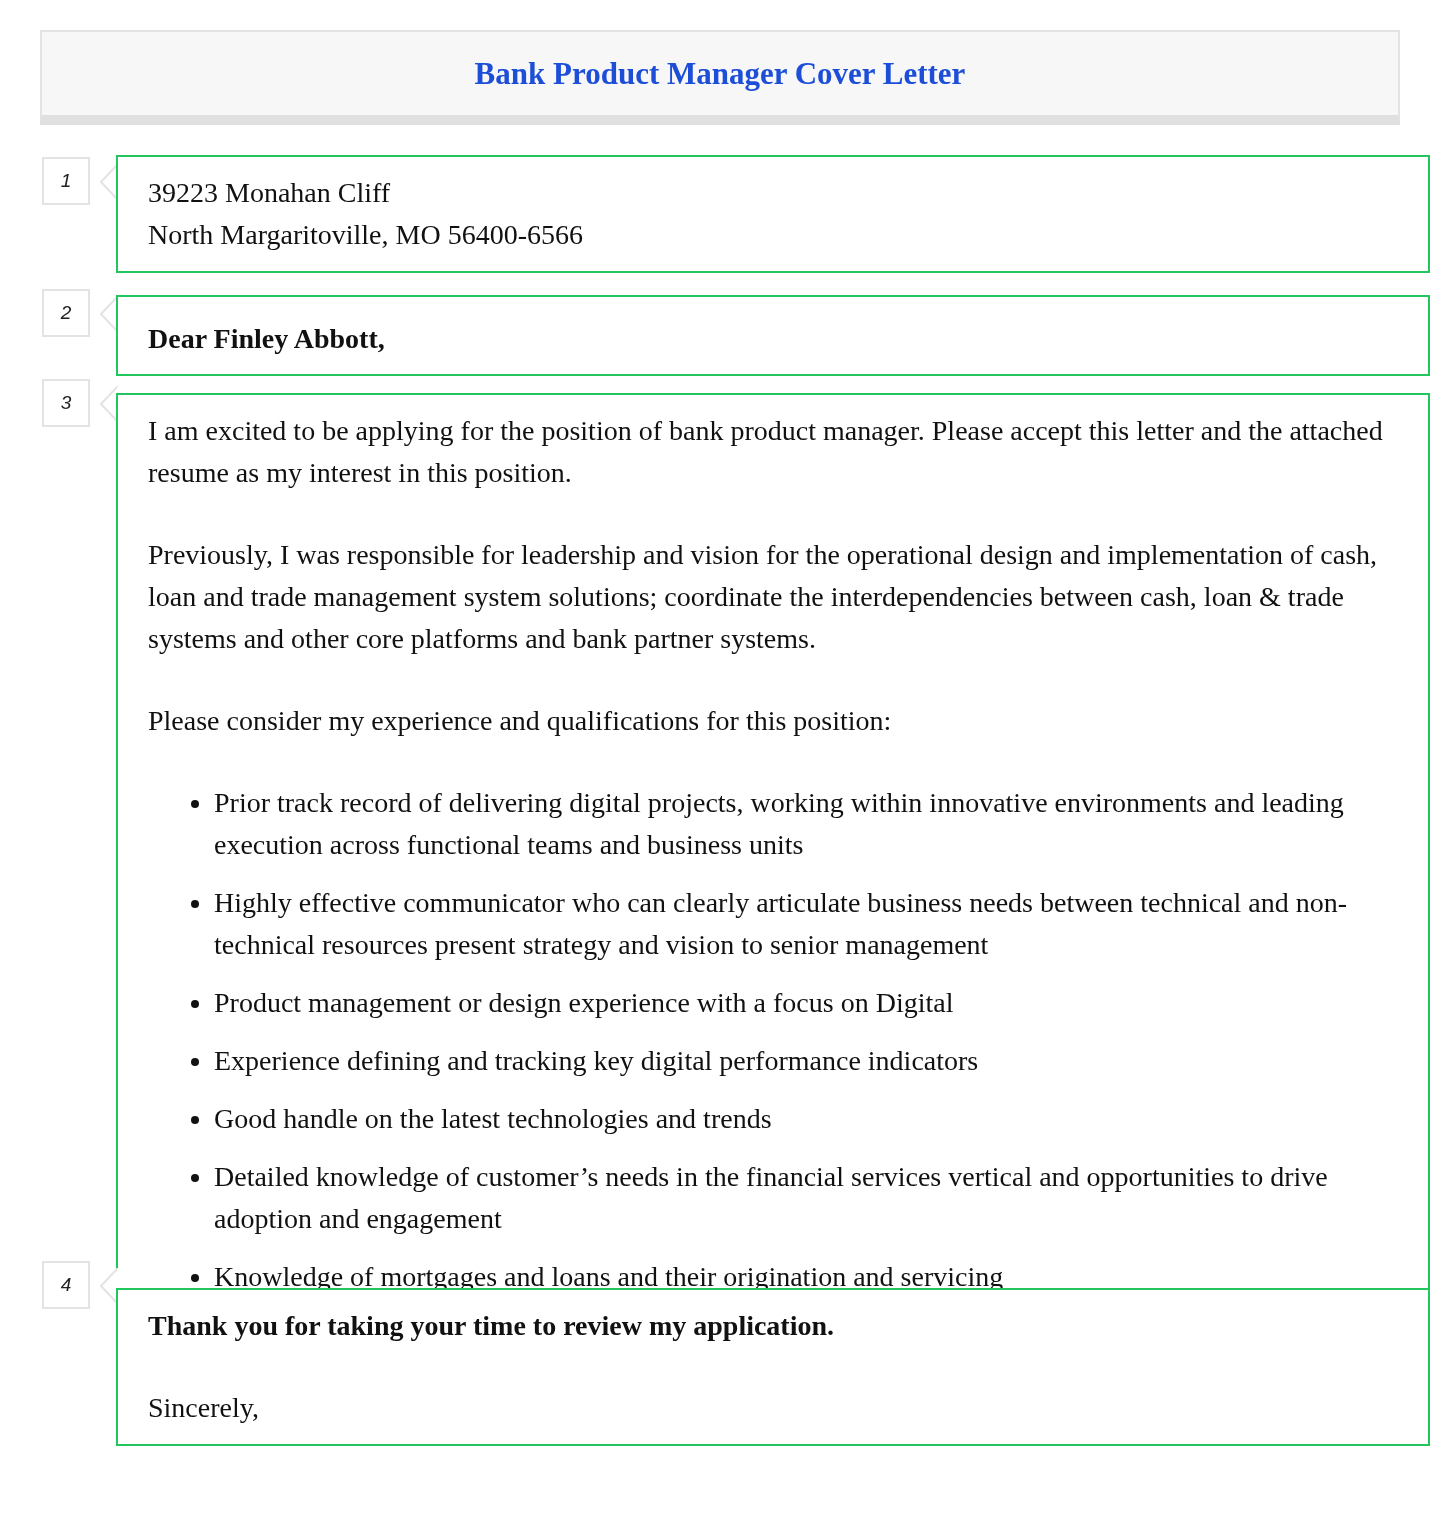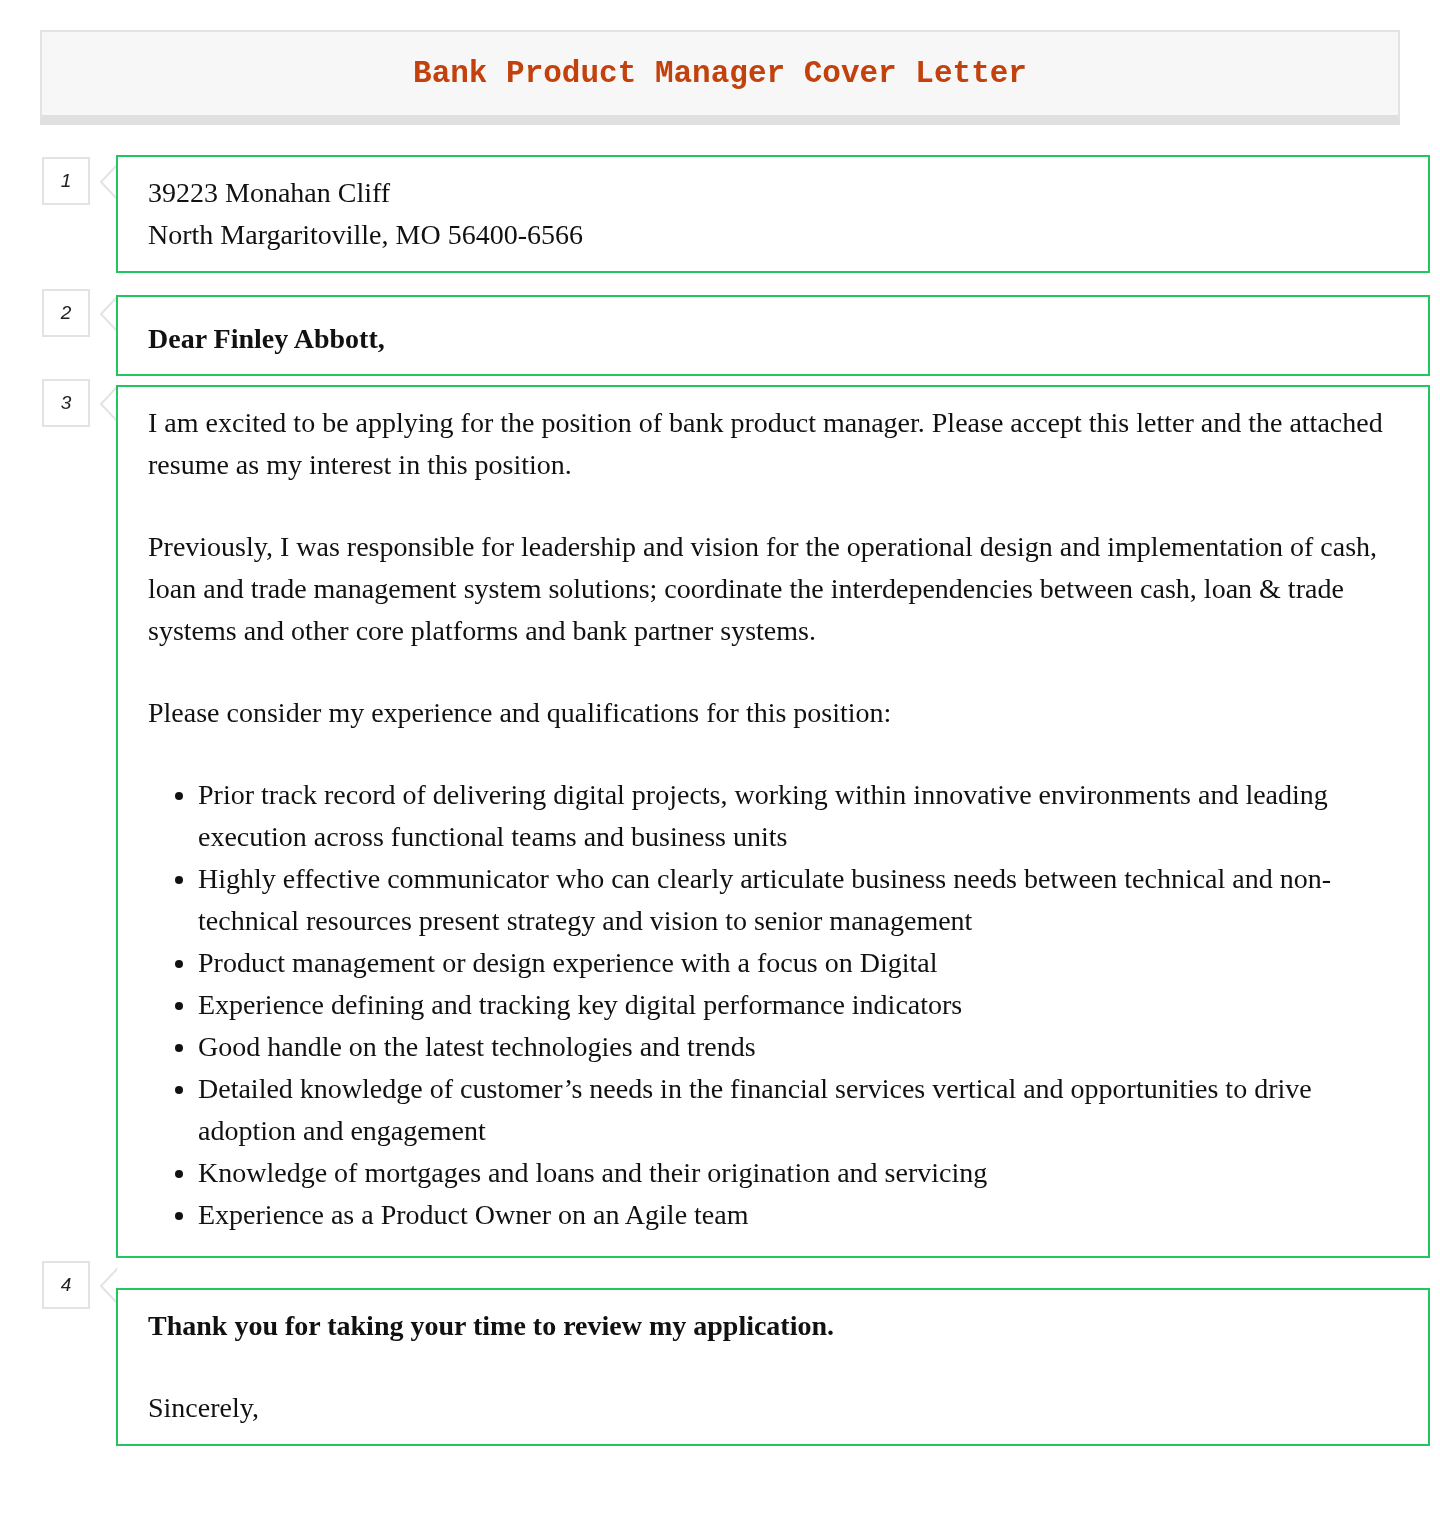--- a/index.html
+++ b/index.html
@@ -3,41 +3,41 @@
 <meta charset="utf-8">
 <style>
   html, body { margin: 0; padding: 0; background: #ffffff; }
   body { width: 1440px; min-height: 1537px; position: relative; font-family: "Liberation Serif", serif; color: #111; }
   .header {
     position: absolute; left: 40px; top: 30px; width: 1356px; height: 83px;
     background: #f7f7f7; border: 2px solid #e3e3e3; border-bottom: 10px solid #e0e0e0;
     display: flex; align-items: center; justify-content: center;
   }
   .header h1 {
-    margin: 0; font-family: Liberation Mono, monospace; font-weight: bold; font-size: 31px; color: #c2410c;
+    margin: 0; font-family: Liberation Serif, serif; font-weight: bold; font-size: 31px; color: #1d4ed8;
   }
   .section { position: absolute; left: 0; width: 1440px; }
   .num {
     position: absolute; left: 42px; width: 44px; height: 44px;
     border: 2px solid #e3e3e3; background: #fff; box-sizing: content-box;
     font-family: "Liberation Sans", sans-serif; font-style: italic; font-size: 19px; color: #222;
     text-align: center; line-height: 44px;
   }
   .box {
     position: absolute; left: 116px; width: 1250px; border: 2px solid #22c55e; background: #fff;
     padding: 16px 30px 16px 30px; font-size: 28px; line-height: 42px;
   }
   .arrow {
     position: absolute; left: 100px; width: 18px; height: 36px;
   }
   .box p { margin: 0; }
   .box p + p { margin-top: 40px; }
   .bold { font-weight: bold; }
   .box ul { margin: 40px 0 0 0; padding-left: 50px; }
-  .box ul li { margin: 0; }
+  .box ul li { margin: 16px; }
 </style>
 </head>
 <body>
 
 <div class="header">
   <h1>Bank Product Manager Cover Letter</h1>
 </div>
 
 <div class="section" style="top:155px;">
   <div class="num" style="top:2px;">1</div>
@@ -61,21 +61,21 @@
     <p class="bold">Dear Finley Abbott,</p>
   </div>
 </div>
 
 <div class="section" style="top:377px;">
   <div class="num" style="top:2px;">3</div>
   <svg class="arrow" style="top:9px;" viewBox="0 0 18 36">
       <polygon points="18,0 1,18 18,36" fill="#fff" stroke="#e3e3e3" stroke-width="2"></polygon>
       <rect x="17" y="1" width="3" height="34" fill="#fff"></rect>
     </svg>
-  <div class="box" style="top:8px; padding-top:15px; padding-bottom:20px;">
+  <div class="box" style="top:16px; padding-top:15px; padding-bottom:14px;">
     <p>I am excited to be applying for the position of bank product manager. Please accept this letter and the attached resume as my interest in this position.</p>
     <p>Previously, I was responsible for leadership and vision for the operational design and implementation of cash, loan and trade management system solutions; coordinate the interdependencies between cash, loan &amp; trade systems and other core platforms and bank partner systems.</p>
     <p>Please consider my experience and qualifications for this position:</p>
     <ul>
       <li>Prior track record of delivering digital projects, working within innovative environments and leading execution across functional teams and business units</li>
       <li>Highly effective communicator who can clearly articulate business needs between technical and non-technical resources present strategy and vision to senior management</li>
       <li>Product management or design experience with a focus on Digital</li>
       <li>Experience defining and tracking key digital performance indicators</li>
       <li>Good handle on the latest technologies and trends</li>
       <li>Detailed knowledge of customer’s needs in the financial services vertical and opportunities to drive adoption and engagement</li>

